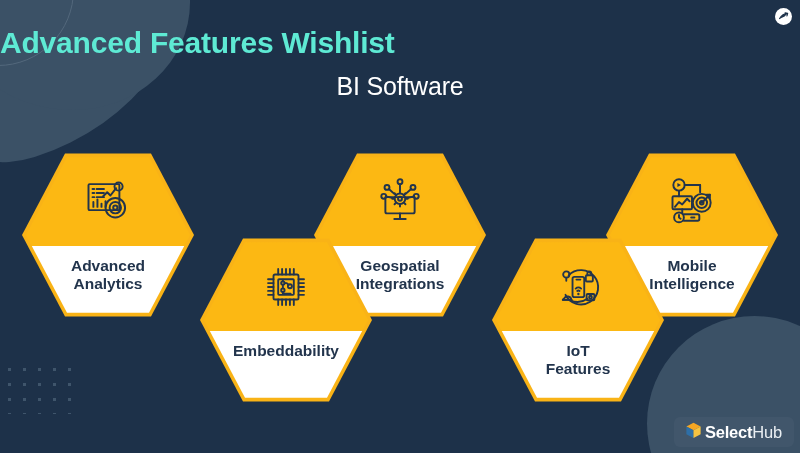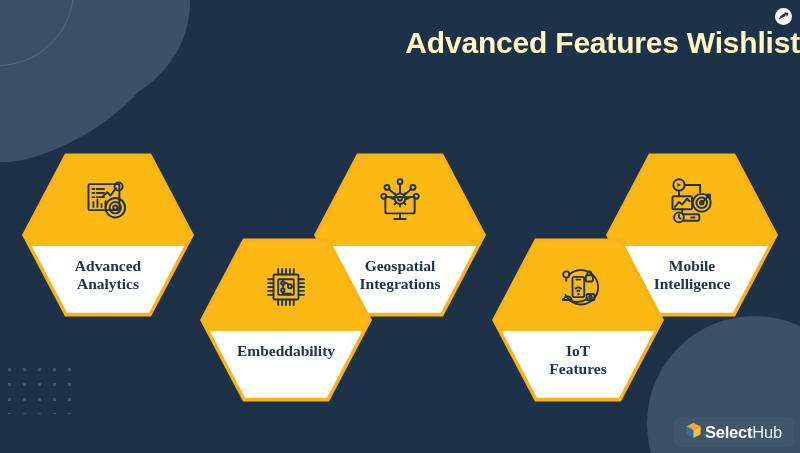--- a/index.html
+++ b/index.html
@@ -83,22 +83,22 @@
     align-items: center;
     justify-content: center;
   }
 
   
   .title {
     position: absolute;
     left: 0;
     top: 26px;
     width: 800px;
-    text-align: right;
-    color: #fef9c3;
+    text-align: left;
+    color: #5eead4;
     font-size: 30px;
     font-weight: bold;
     letter-spacing: -0.2px;
   }
   .subtitle {
     position: absolute;
     left: 0;
     top: 72px;
     width: 800px;
     text-align: center;
@@ -127,21 +127,20 @@
     left: 4px;
     right: 4px;
     top: 4px;
     bottom: 4px;
     -webkit-clip-path: polygon(25% 2%, 75% 2%, 100% 50%, 75% 98%, 25% 98%, 0% 50%);
     clip-path: polygon(25% 2%, 75% 2%, 100% 50%, 75% 98%, 25% 98%, 0% 50%);
     background: linear-gradient(to bottom, #fcb813 0%, #fcb813 56.5%, #ffffff 56.5%, #ffffff 100%);
     display: flex;
     flex-direction: column;
     align-items: center;
-    font-family: Liberation Serif, serif;
   }
   .hex .icon-slot {
     height: 56.5%;
     display: flex;
     align-items: center;
     justify-content: center;
     padding-top: 4px;
     box-sizing: border-box;
   }
   .hex .label {
@@ -205,20 +204,21 @@
   <div class="dots"></div>
 
   <div class="swoosh">
     <svg width="11" height="11" viewBox="0 0 24 24" aria-hidden="true">
       <path d="M3.5 16.5 C7 10.5, 14 5.5, 21 5 L19.5 10.5 L21 5 L15.5 4.2" fill="none" stroke="#1d3149" stroke-width="2.6" stroke-linecap="round" stroke-linejoin="round"></path>
       <path d="M4 17 C8 10, 15 6, 20.5 5.4 L14.5 12 Z" fill="#1d3149"></path>
     </svg>
   </div>
 
   <div class="title">Advanced Features Wishlist</div>
+  <div class="subtitle">BI Software</div>
 
   <div class="hex up h1">
     <div class="shape"></div>
     <div class="inner">
       <div class="icon-slot">
         <svg width="52" height="52" viewBox="0 0 64 64" fill="none" stroke="#22344c" stroke-width="2.4" stroke-linecap="round" stroke-linejoin="round">
           <rect x="8" y="10" width="38" height="32" rx="1.5"></rect>
           <line x1="13" y1="16" x2="15" y2="16"></line>
             <line x1="18" y1="16" x2="27" y2="16"></line>
           <line x1="13" y1="21" x2="15" y2="21"></line>

